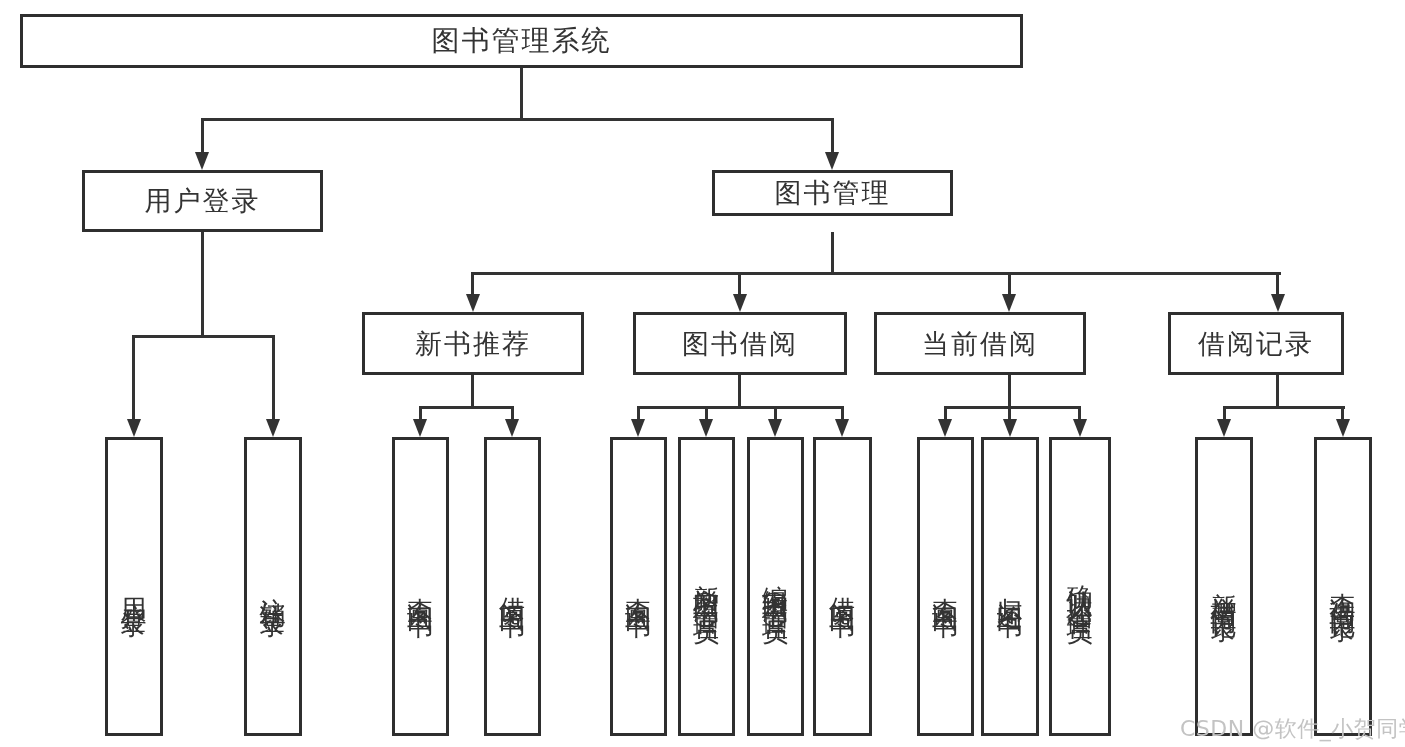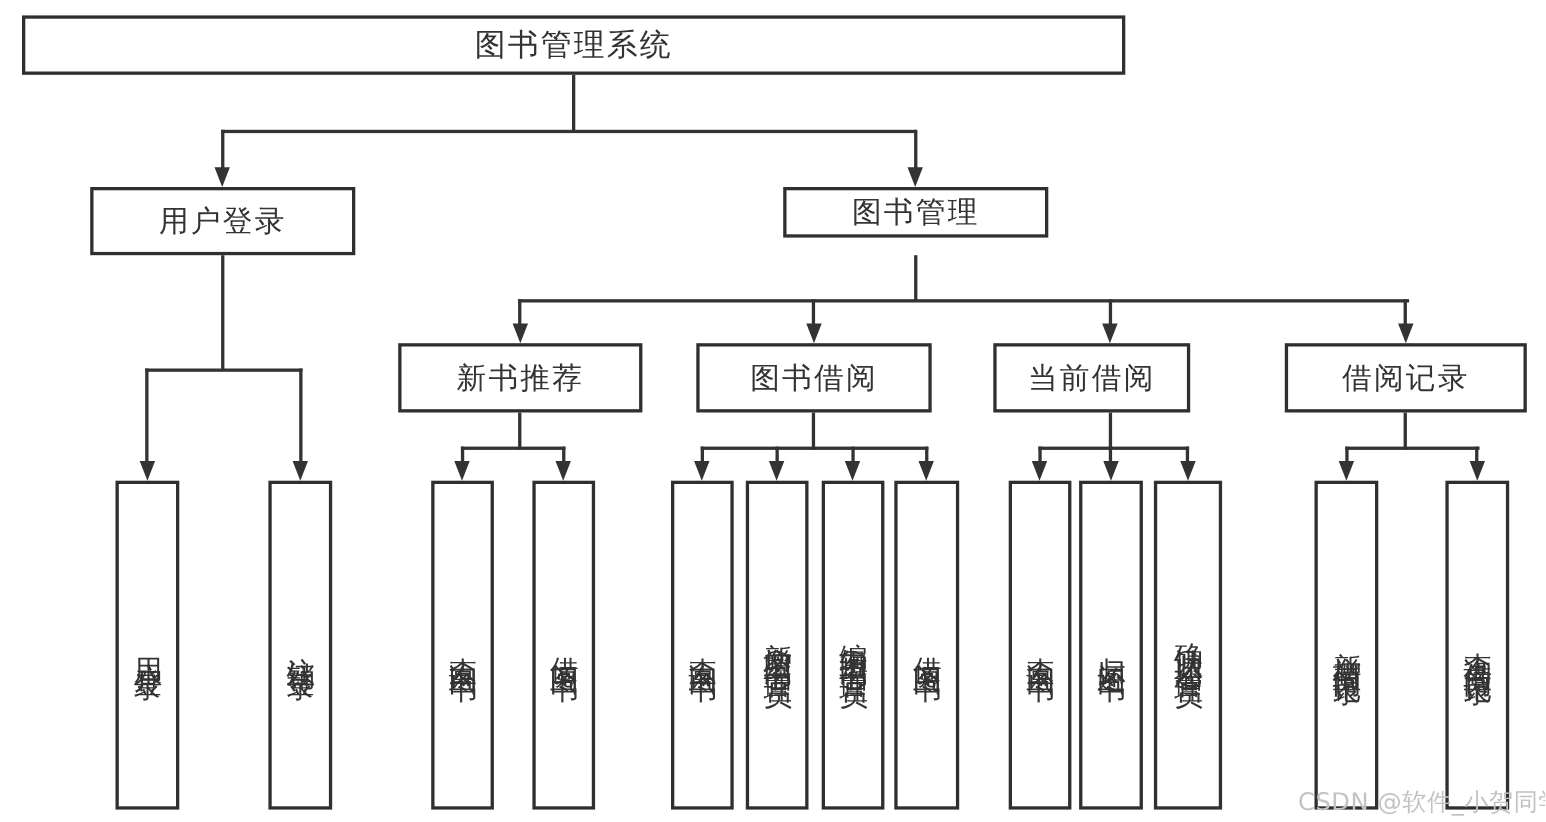--- a/index.html
+++ b/index.html
@@ -54,24 +54,24 @@
   <div class="box hbox" style="left:712px;top:170px;width:241px;height:46px">
     <span class="lbl">图书管理</span>
   </div>
 
   <div class="box hbox" style="left:633px;top:312px;width:214px;height:63px">
     <span class="lbl">图书借阅</span>
   </div>
   <div class="box hbox" style="left:362px;top:312px;width:222px;height:63px">
     <span class="lbl">新书推荐</span>
   </div>
-  <div class="box hbox" style="left:903px;top:312px;width:179px;height:63px">
+  <div class="box hbox" style="left:874px;top:312px;width:212px;height:63px">
     <span class="lbl">当前借阅</span>
   </div>
-  <div class="box hbox" style="left:1168px;top:312px;width:220px;height:63px">
+  <div class="box hbox" style="left:1168px;top:312px;width:176px;height:63px">
     <span class="lbl">借阅记录</span>
   </div>
 
   <div class="box vbox" style="left:105px;top:437px;width:58px;height:299px">
     <span class="vlbl">用户登录</span>
   </div>
   <div class="box vbox" style="left:244px;top:437px;width:58px;height:299px">
     <span class="vlbl">注销登录</span>
   </div>
 

